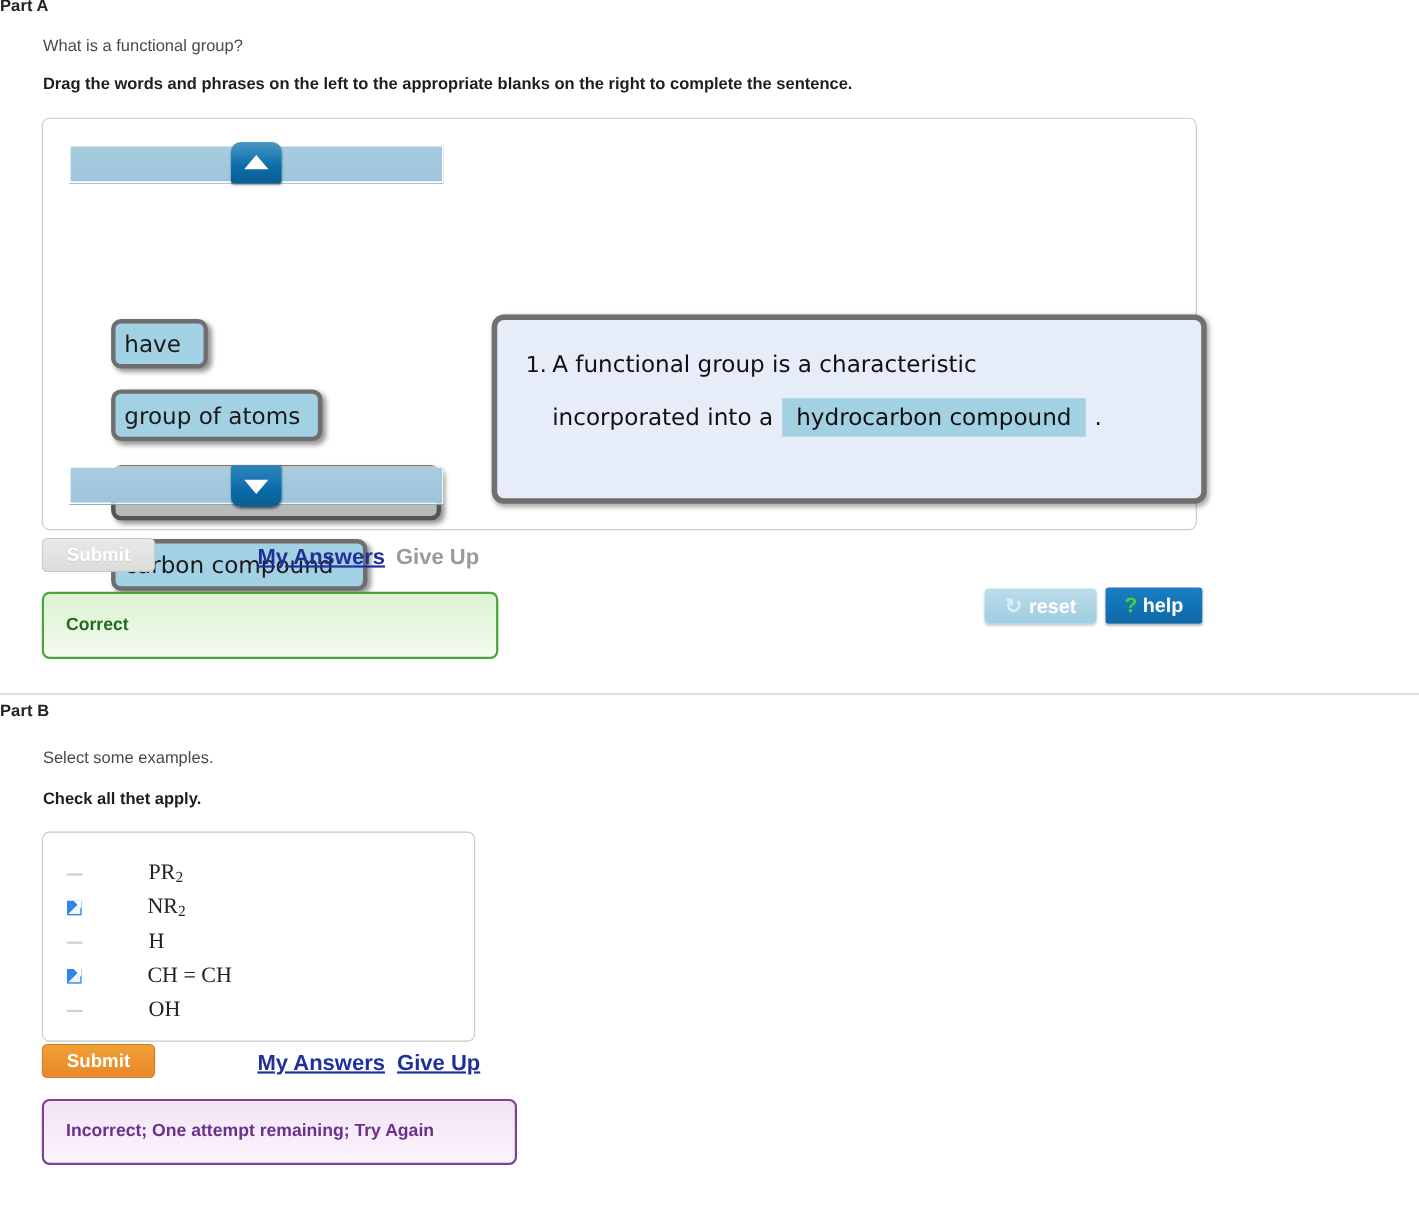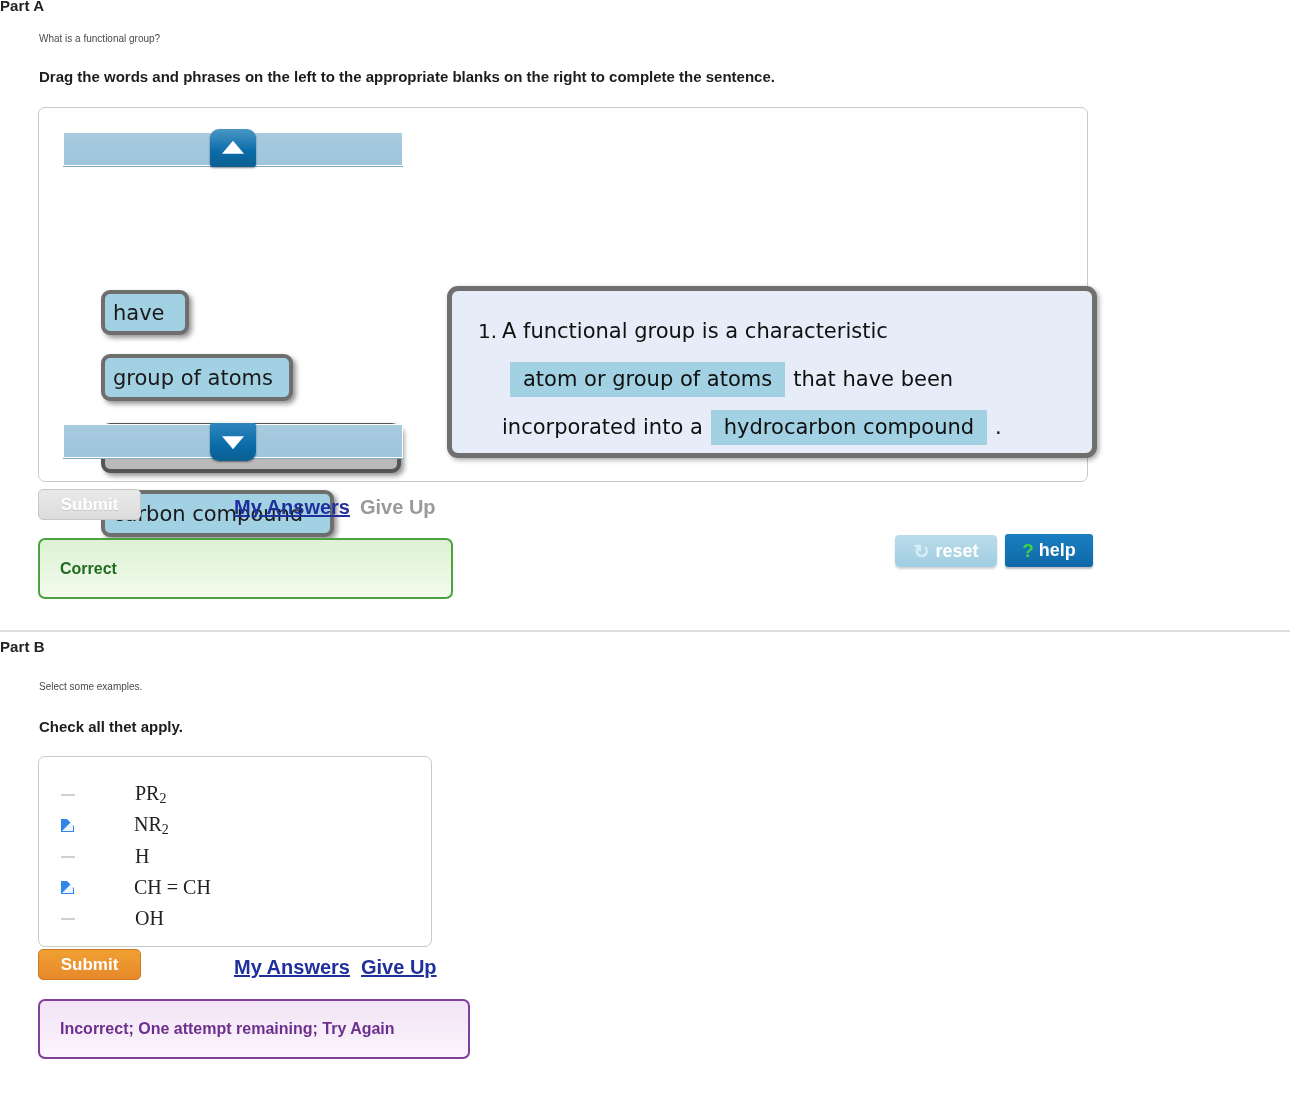--- a/index.html
+++ b/index.html
@@ -13,21 +13,21 @@
     position:relative;
   }
   .page{position:relative;width:1290px;height:1102px;}
 
   
   .part-label{
     font-size:15px;font-weight:bold;color:#222;
     letter-spacing:0.1px;
   }
   .prompt{
-    font-size:10px;color:#4a4a4a;font-weight:normal;
+    font-size:15px;color:#4a4a4a;font-weight:normal;
   }
   .instruction{
     font-size:15px;color:#1d1d1d;font-weight:bold;
   }
 
   
   #partA-label{position:absolute;left:0px;top:-3px;}
   #partA-prompt{position:absolute;left:39px;top:33px;}
   #partA-instruction{position:absolute;left:39px;top:68px;}
 
@@ -316,24 +316,20 @@
       </div>
     </div>
 
     <div class="answer-box">
       <div class="answer-inner">
         <div class="ans-line">
           <span class="ans-num">1.</span>
           <span class="txt">A functional group is a characteristic</span>
         </div>
         <div class="ans-line indent">
-          <span class="blank">atom or group of atoms</span>
-          <span class="txt">that have been</span>
-        </div>
-        <div class="ans-line indent">
           <span class="txt">incorporated into a</span>
           <span class="blank">hydrocarbon compound</span>
           <span class="txt">.</span>
         </div>
       </div>
     </div>
 
     <div class="btn-reset">
       <span class="reset-glyph">↻</span>
       <span>reset</span>

